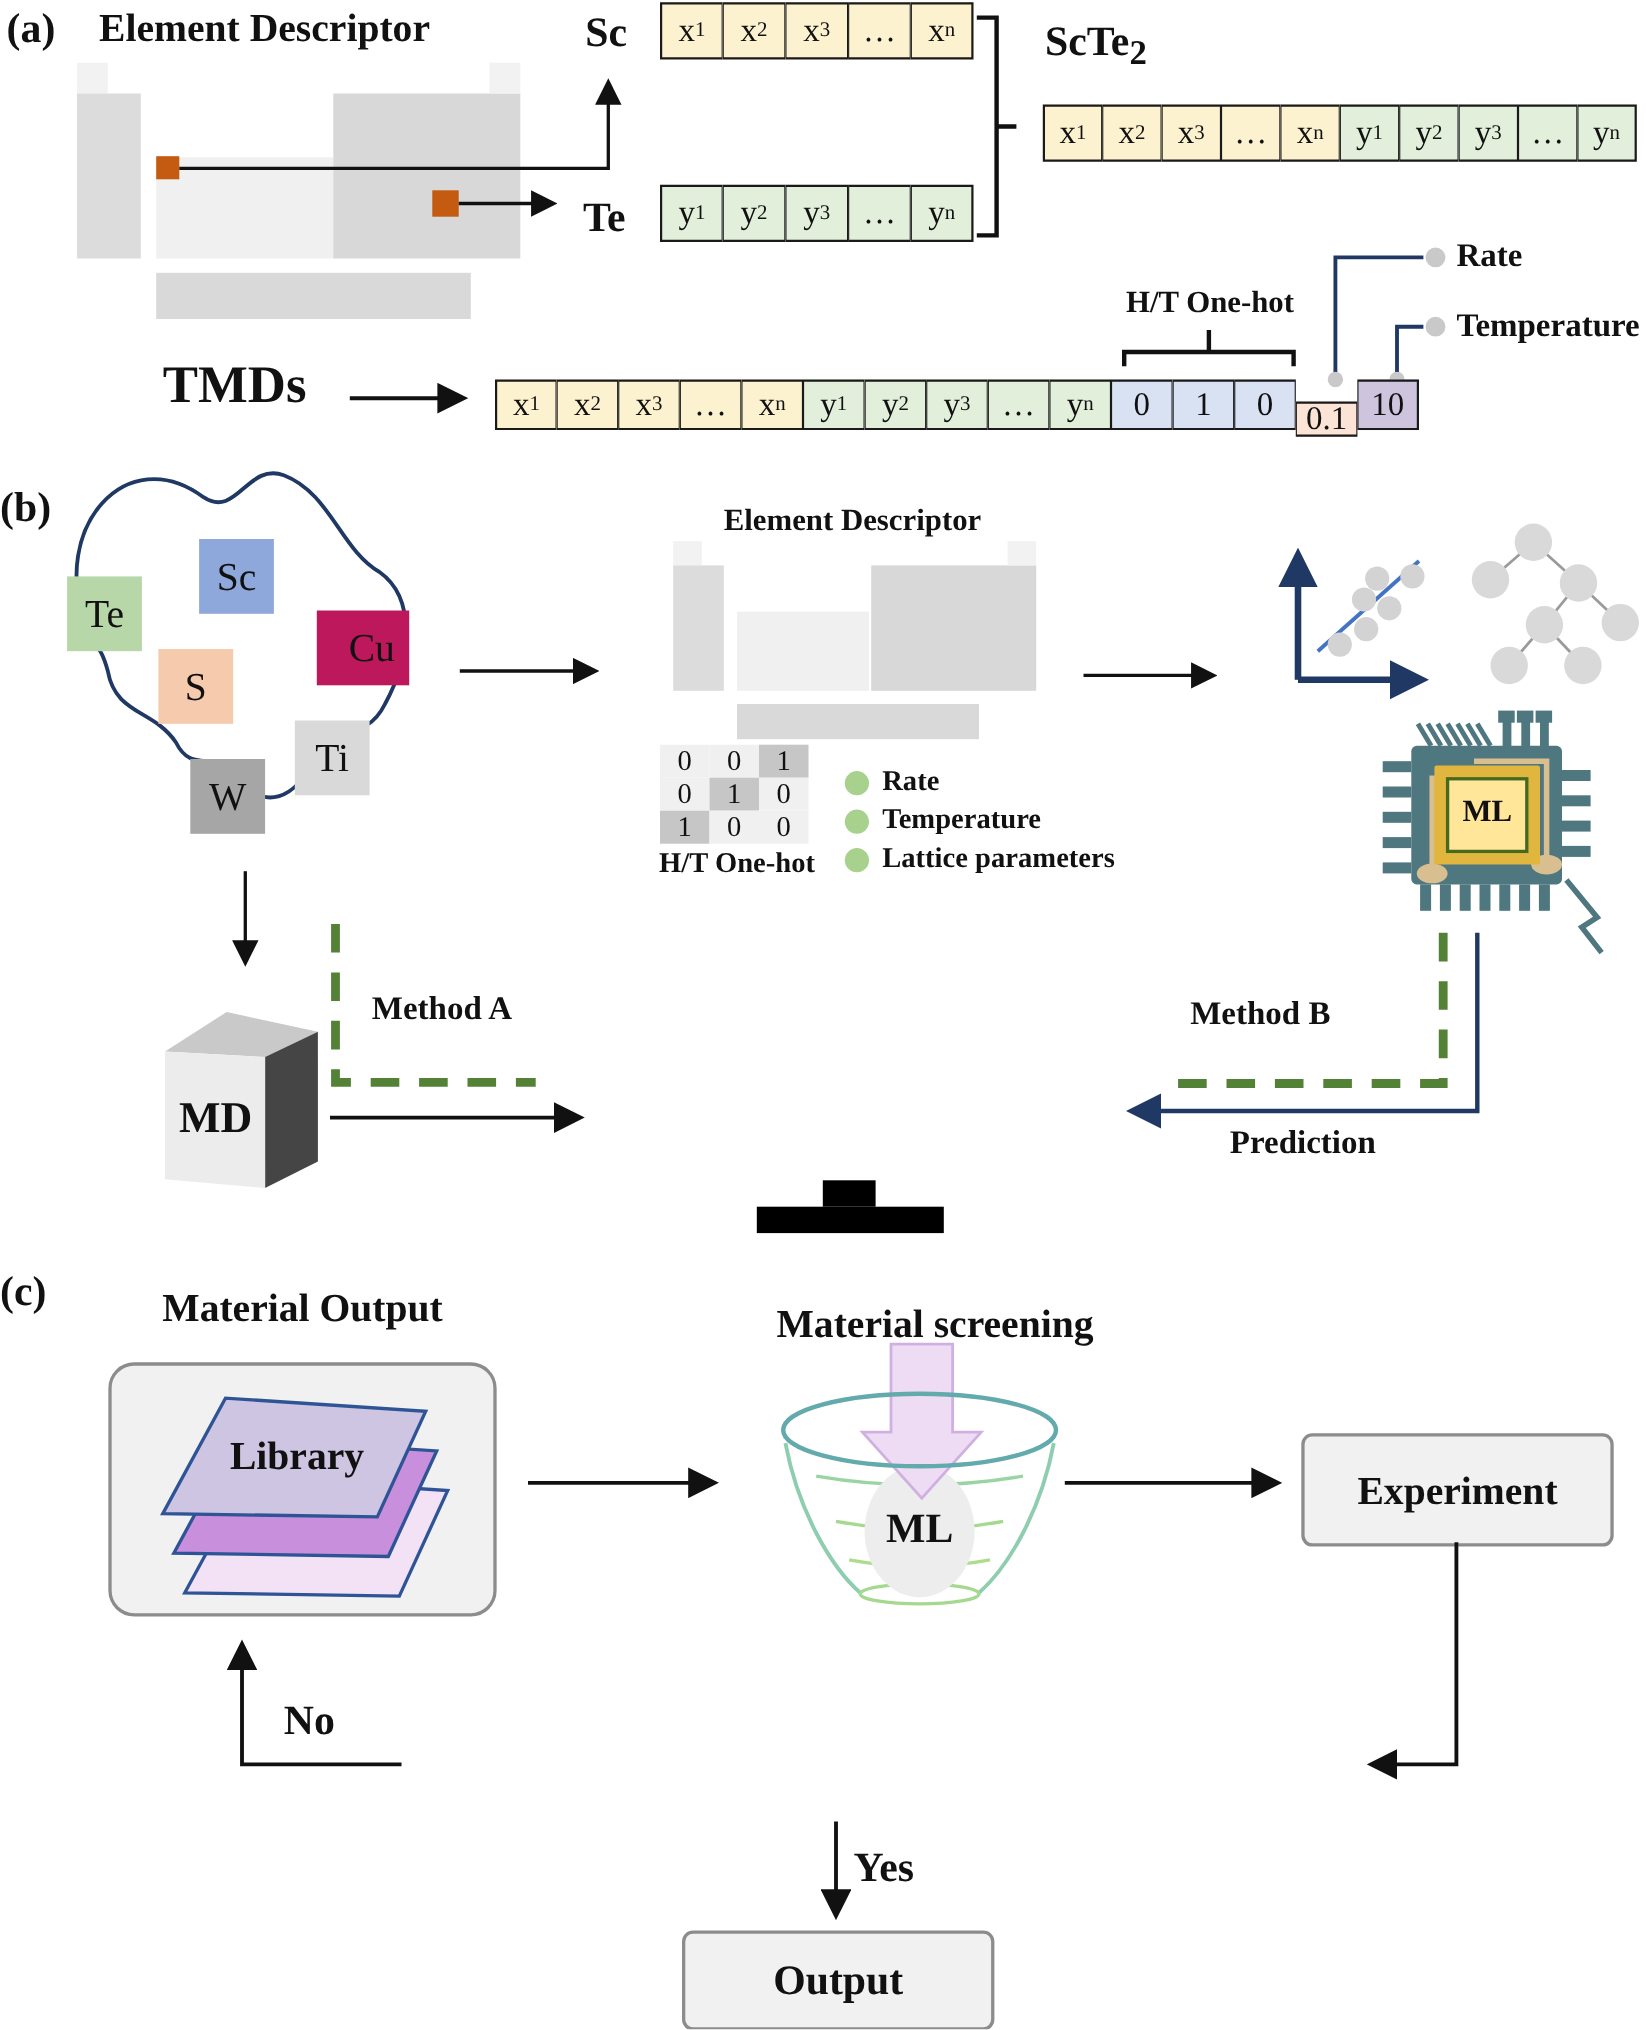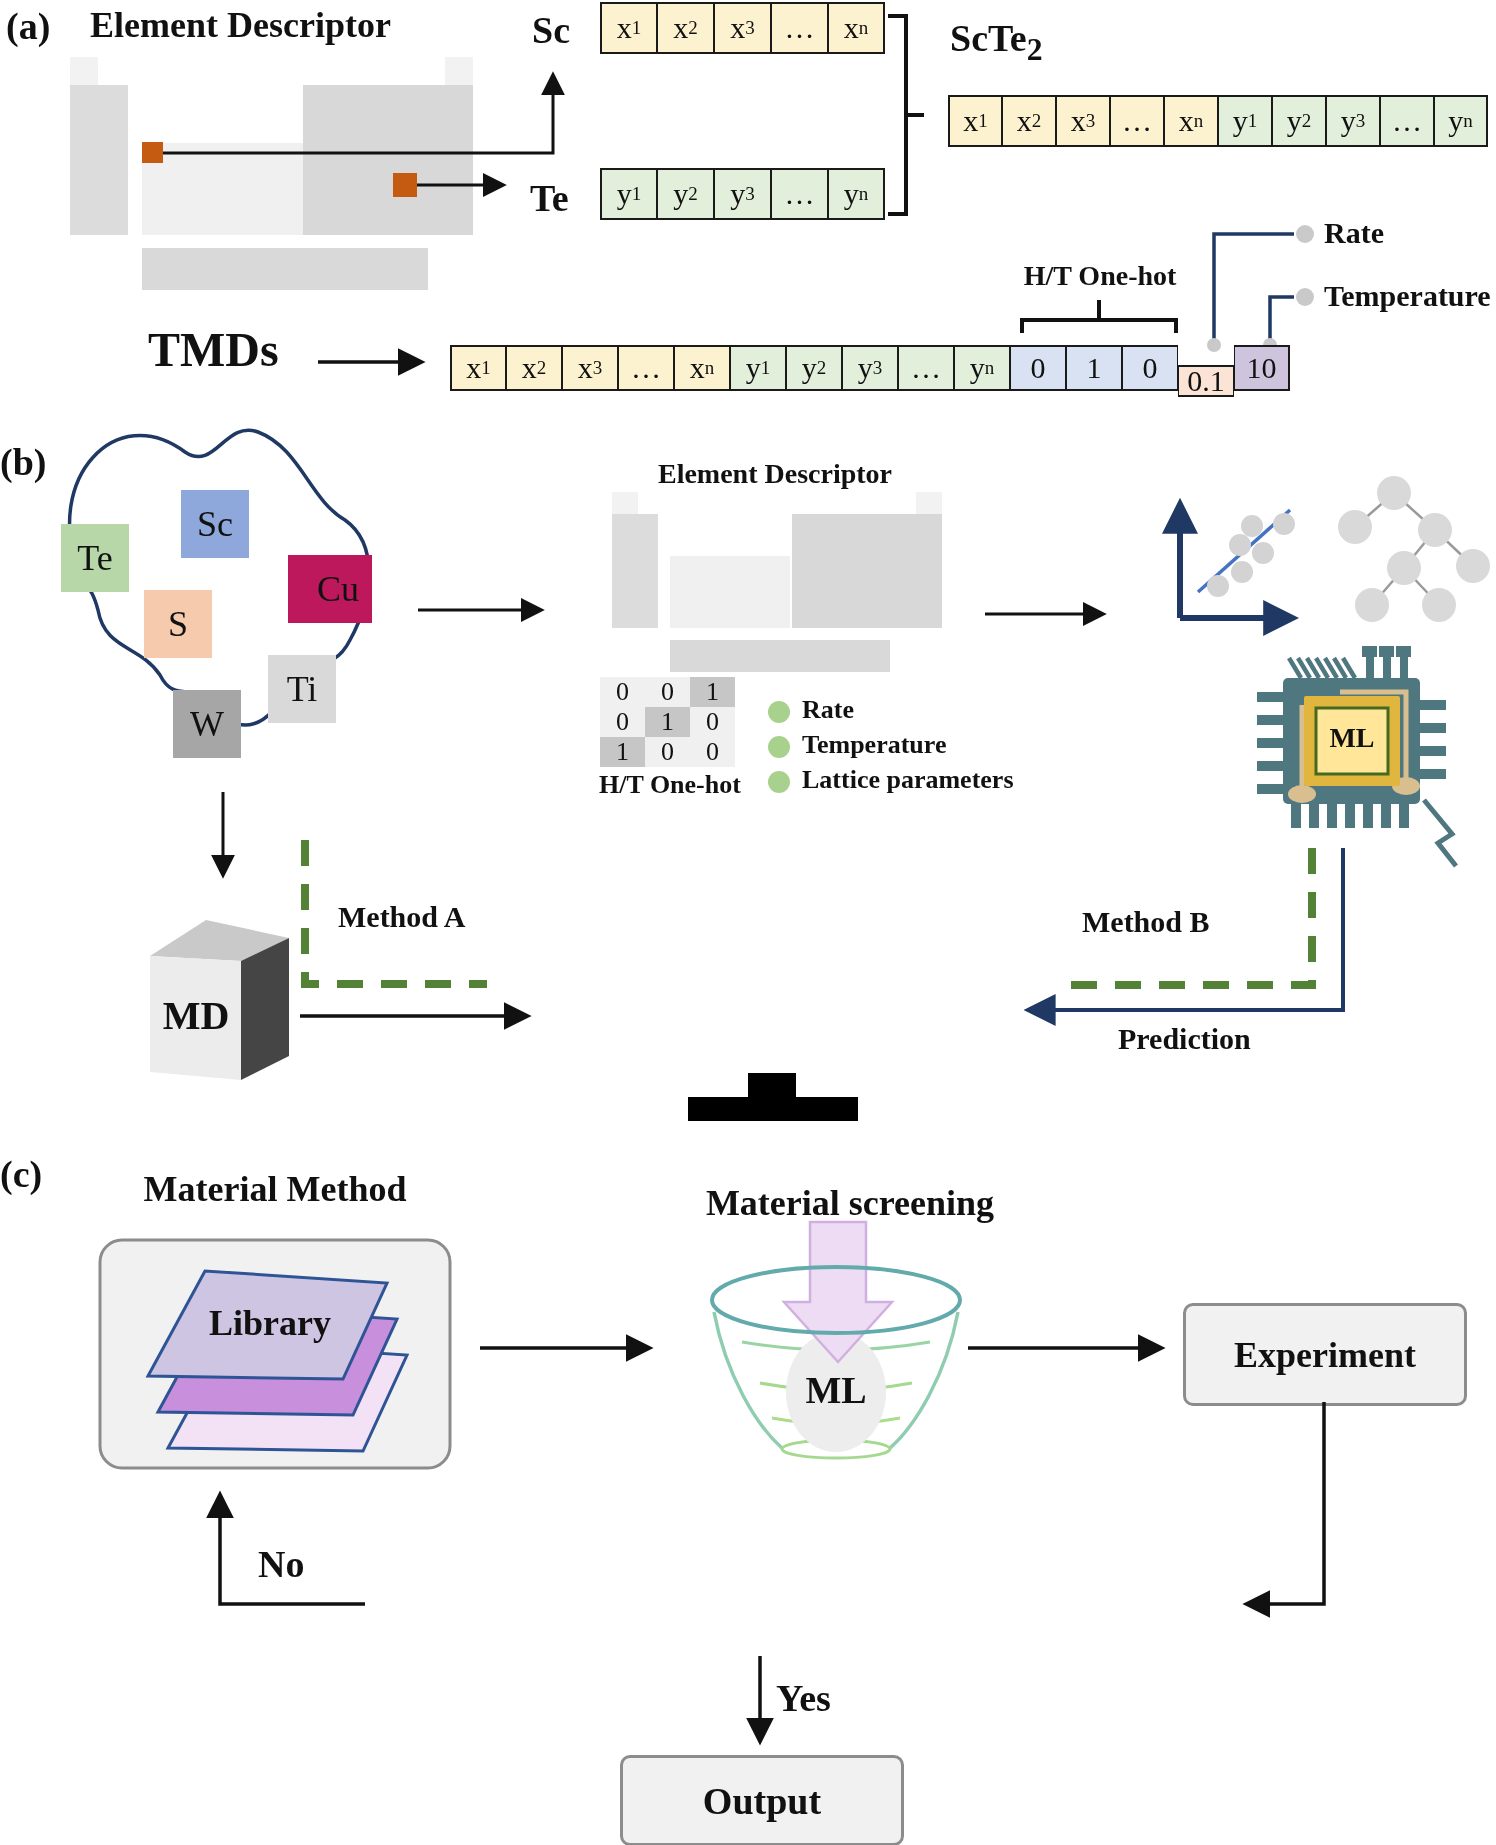--- a/index.html
+++ b/index.html
@@ -189,21 +189,21 @@
 
   <div class="lbl ctr" style="left:592px;top:770px;width:156px;font-size:26px;">H/T One-hot</div>
   <div class="lbl" style="left:338px;top:900px;font-size:30px;">Method A</div>
   <div class="lbl" style="left:1082px;top:905px;font-size:30px;">Method B</div>
   <div class="lbl" style="left:1118px;top:1022px;font-size:30px;">Prediction</div>
   <div class="lbl ctr" style="left:152px;top:992px;width:88px;font-size:40px;">MD</div>
   <div class="lbl ctr" style="left:1316px;top:722px;width:72px;font-size:28px;">ML</div>
 
 
   <div class="lbl" style="left:0px;top:1152px;font-size:38px;">(c)</div>
-  <div class="lbl ctr" style="left:110px;top:1168px;width:330px;font-size:36px;">Material Method</div>
+  <div class="lbl ctr" style="left:110px;top:1168px;width:330px;font-size:36px;">Material Output</div>
   <div class="lbl ctr" style="left:645px;top:1182px;width:410px;font-size:36px;">Material screening</div>
   <div class="lbl ctr" style="left:190px;top:1302px;width:160px;font-size:36px;">Library</div>
   <div class="lbl ctr" style="left:786px;top:1368px;width:100px;font-size:38px;">ML</div>
 
   <div class="box" style="left:1183px;top:1303px;width:278px;height:97px;font-size:36px;">
     <span>Experiment</span>
   </div>
   <div class="lbl" style="left:258px;top:1542px;font-size:38px;">No</div>
   <div class="lbl" style="left:776px;top:1676px;font-size:38px;">Yes</div>
   <div class="box" style="left:620px;top:1755px;width:278px;height:85px;font-size:38px;">

